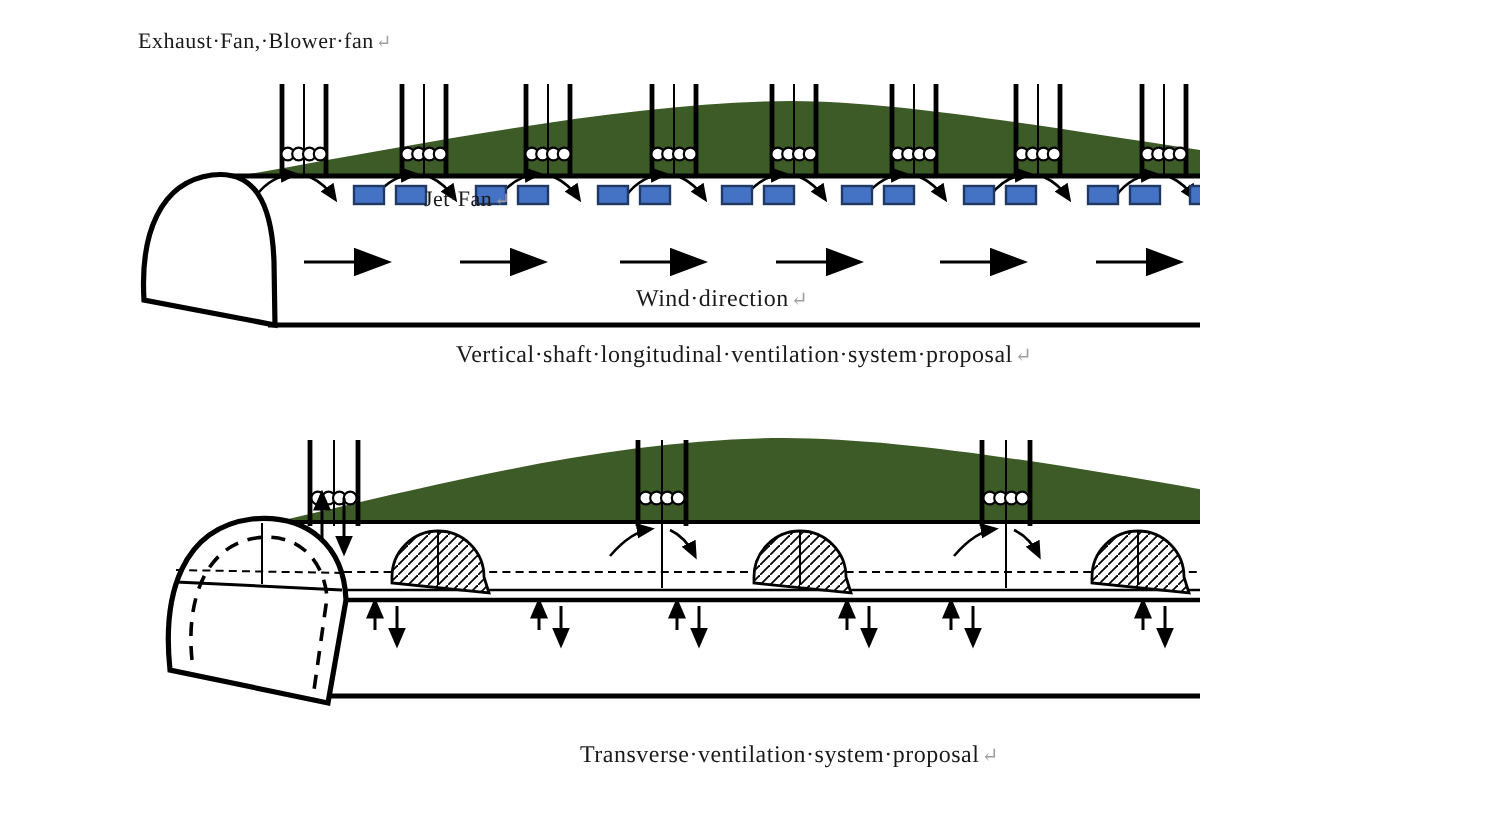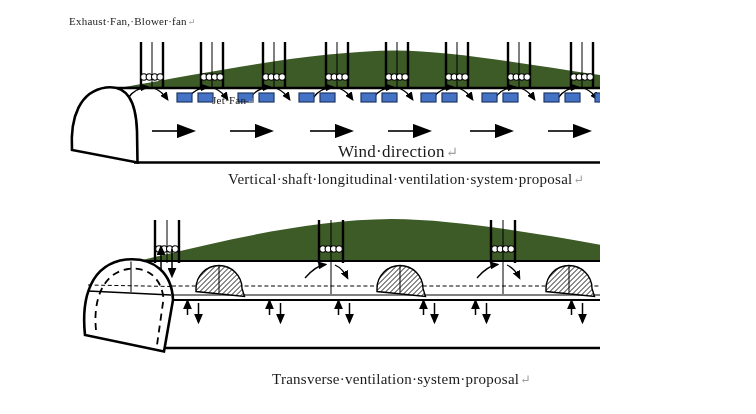--- a/index.html
+++ b/index.html
@@ -2,22 +2,22 @@
 <html><head>
 <meta charset="utf-8">
 <style>
   html,body{margin:0;padding:0;background:#fff;}
   .canvas{
     position:relative;width:600px;height:414px;background:#fff;overflow:hidden;
     font-family:"Liberation Serif","DejaVu Serif",serif;color:#1a1a1a;
   }
   .artwork{position:absolute;left:0;top:0;}
   .lbl{position:absolute;white-space:nowrap;letter-spacing:.25px;font-size:11px;line-height:1.1;}
-  .lbl.cap{font-size:15px;}
-  .lbl.wind{font-size:17px;margin-left:20px;}
+  .lbl.cap{font-size:12px;}
+  .lbl.wind{font-size:12px;}
   .mark{color:#9e9e9e;font-size:.85em;padding-left:1px;}
 </style>
 </head>
 <body>
 
 <div class="canvas">
 
   <svg class="artwork" width="756" height="414" viewBox="0 0 756 414">
     <defs>
       <marker id="ah" viewBox="0 0 7 6" refX="5.5" refY="3" markerWidth="7" markerHeight="6" orient="auto">
@@ -172,17 +172,17 @@
   </div>
 
   <div class="lbl wind" style="left:318px;top:143px">
     <span>Wind·direction</span><span class="mark">↵</span>
   </div>
 
   <div class="lbl cap" style="left:228px;top:171px">
     <span>Vertical·shaft·longitudinal·ventilation·system·proposal</span><span class="mark">↵</span>
   </div>
 
-  <div class="lbl cap" style="left:272px;top:371px">
+  <div class="lbl cap" style="left:290px;top:371px">
     <span>Transverse·ventilation·system·proposal</span><span class="mark">↵</span>
   </div>
 
 </div>
 
 </body></html>

